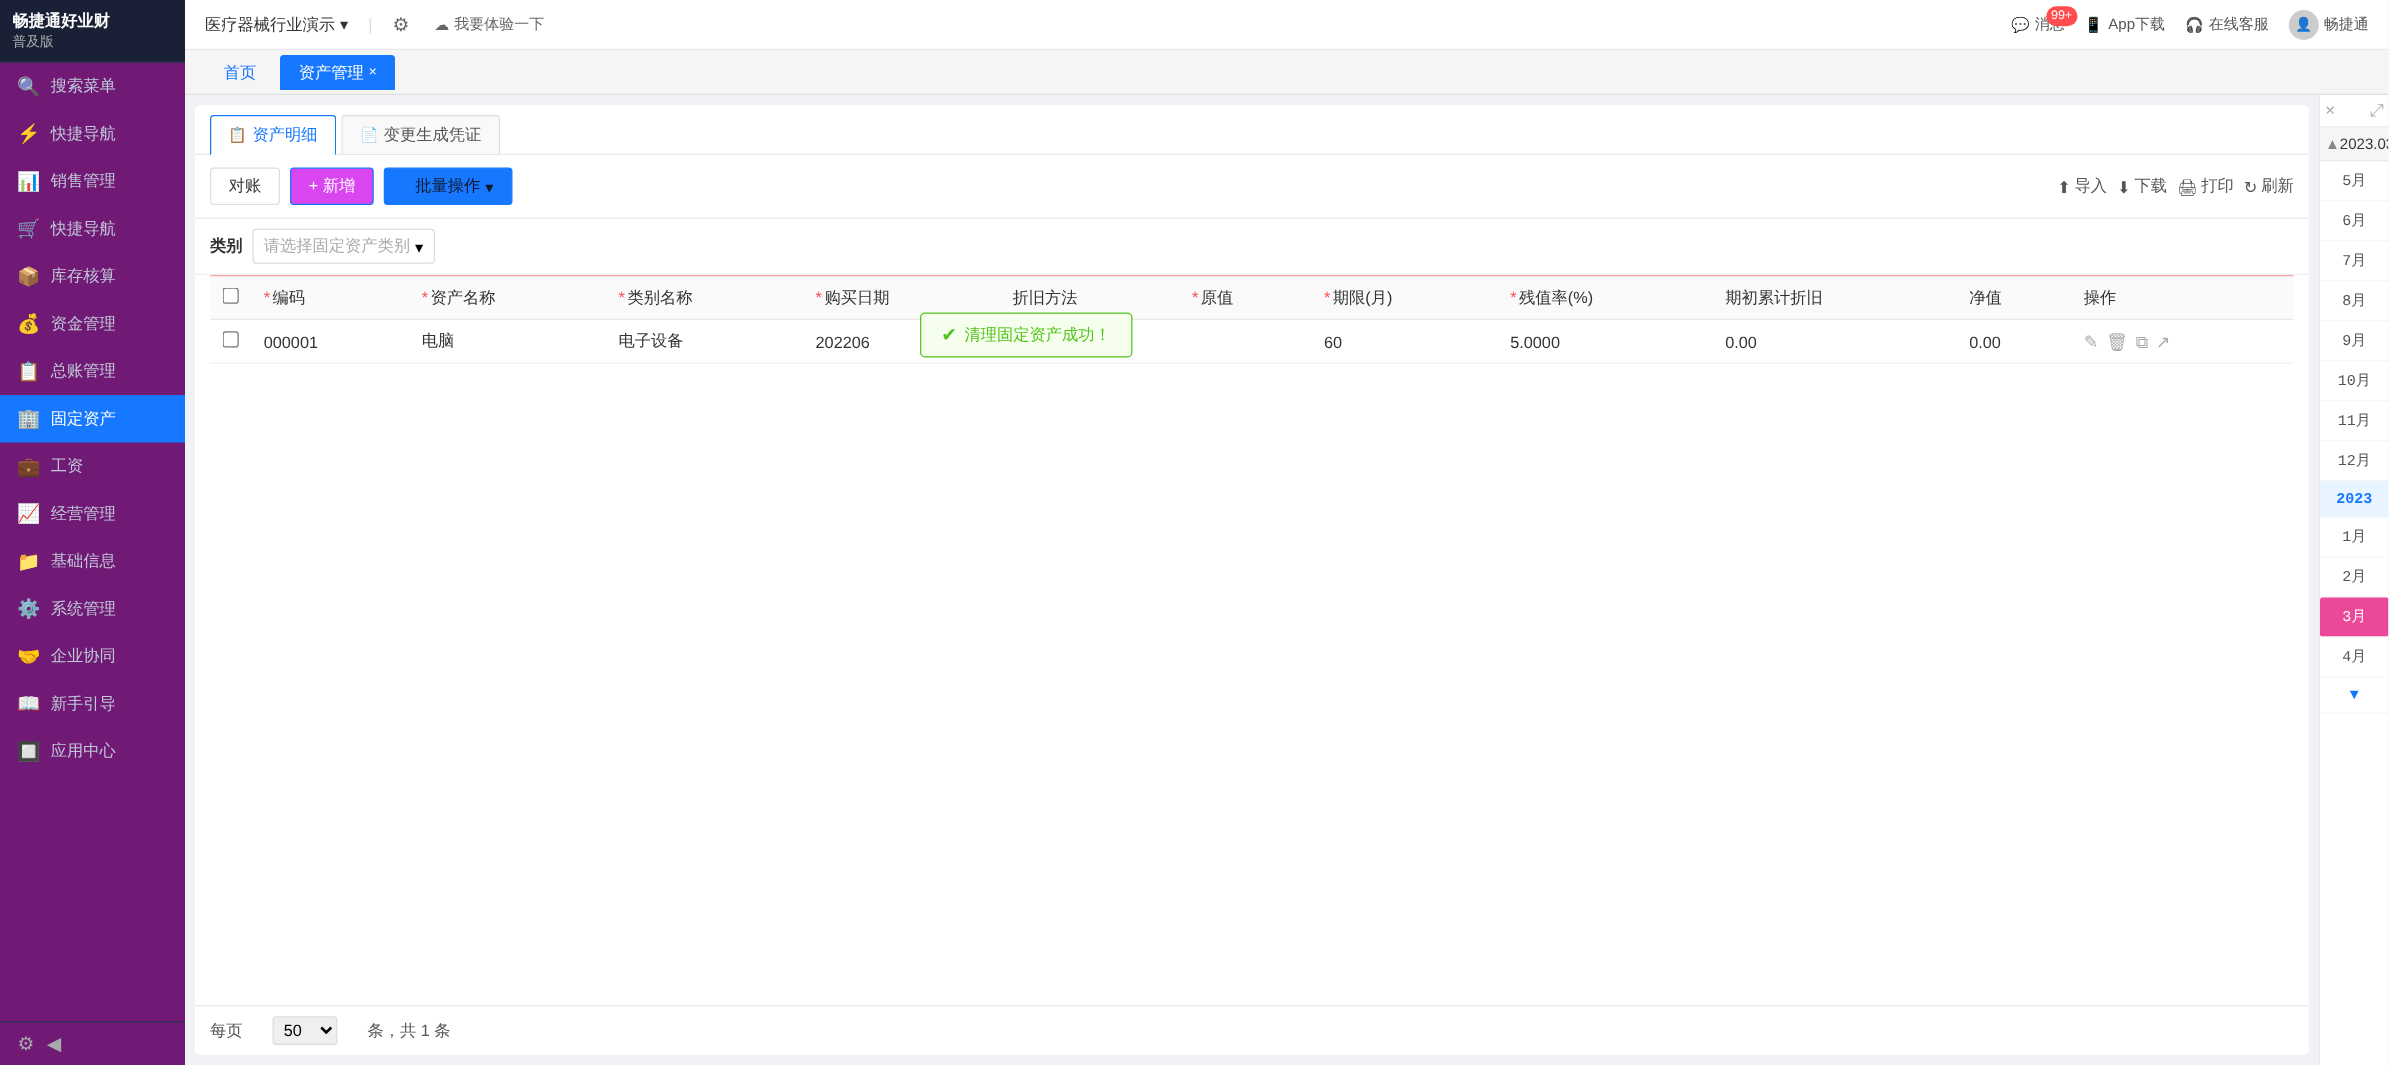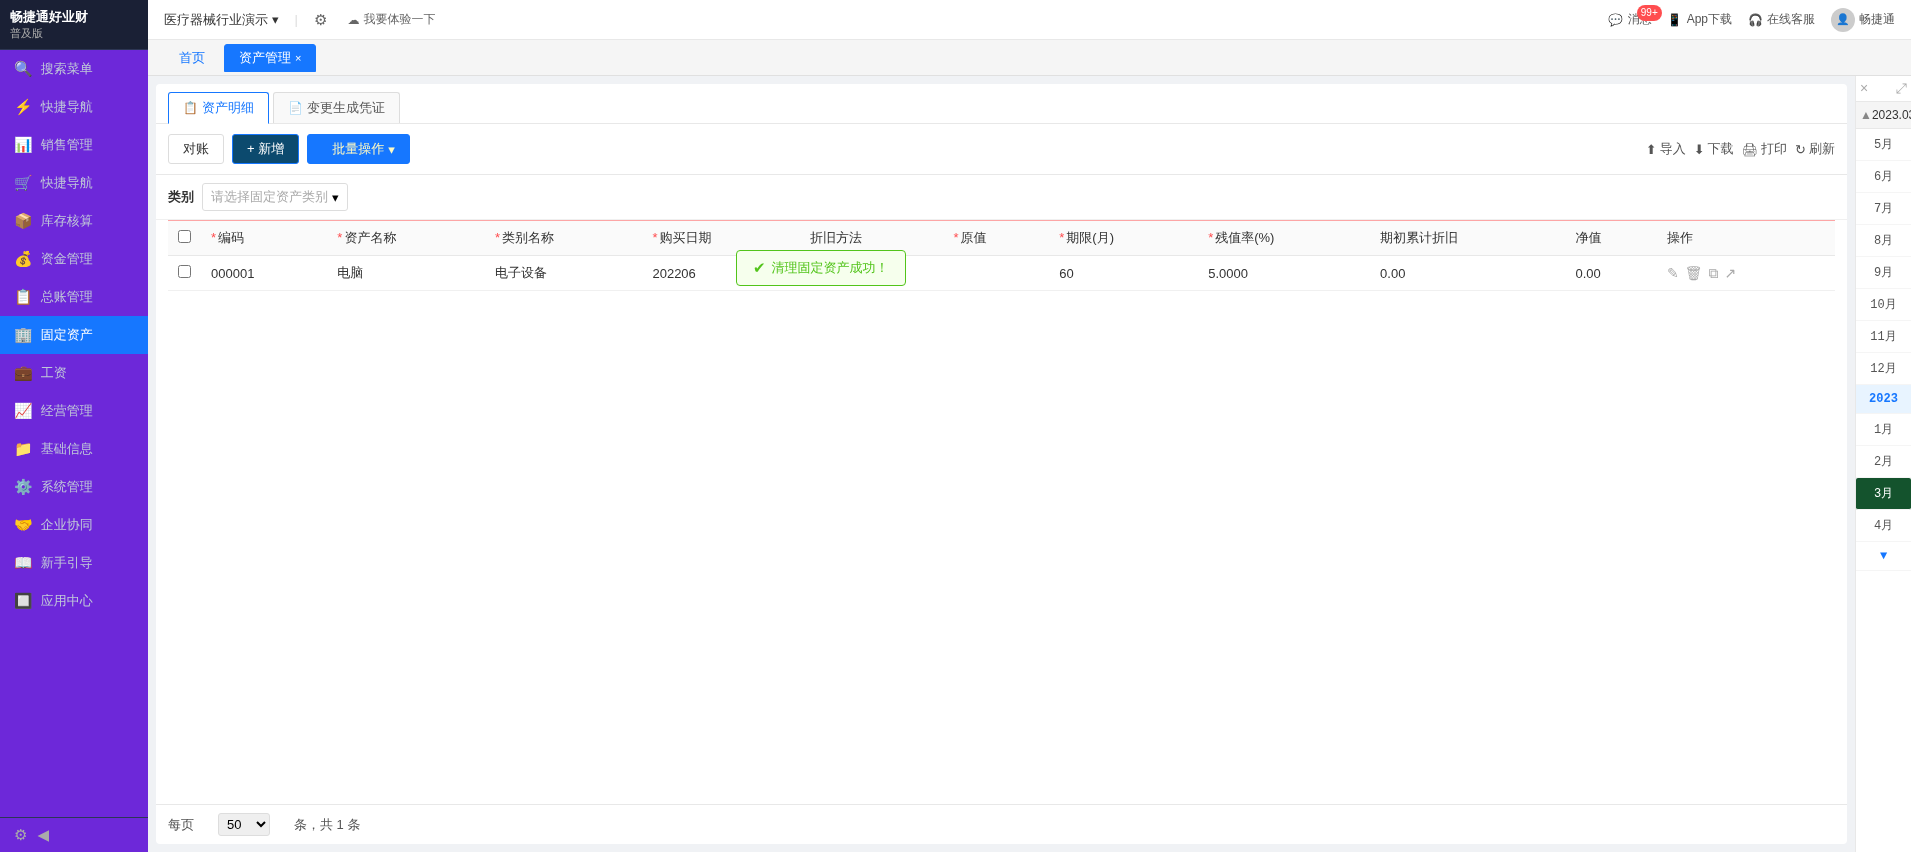--- a/index.html
+++ b/index.html
@@ -1,21 +1,21 @@
 <!DOCTYPE html>
 <html><head>
   <meta charset="utf-8">
   <style>
     * { box-sizing: border-box; margin: 0; padding: 0; }
     body { font-family: 'Microsoft YaHei', Arial, sans-serif; font-size: 13px; background: #f0f2f5; display: flex; height: 852px; overflow: hidden; }
 
     
     .sidebar {
       width: 148px;
-      background: #6d28d9;
+      background: #701a75;
       color: #ccc;
       display: flex;
       flex-direction: column;
       flex-shrink: 0;
       height: 100%;
     }
     .sidebar-logo {
       background: #1a2035;
       padding: 8px 10px;
       display: flex;
@@ -224,23 +224,23 @@
     .btn {
       padding: 5px 14px;
       border-radius: 3px;
       font-size: 13px;
       cursor: pointer;
       border: 1px solid #ddd;
       background: #fff;
       color: #333;
       display: flex; align-items: center; gap: 4px;
     }
-    .btn-primary { background: #0c4a6e; color: #fff; border-color: #1677ff; }
+    .btn-primary { background: #d946ef; color: #fff; border-color: #1677ff; }
     .btn-default { background: #fff; color: #333; }
-    .btn-batch { background: #1677ff; color: #fef9c3; border-color: #1677ff; padding-left: 24px; }
+    .btn-batch { background: #1677ff; color: #0f172a; border-color: #1677ff; padding-left: 24px; }
     .btn-icon { color: #555; font-size: 13px; cursor: pointer; display: flex; align-items: center; gap: 3px; }
 
     
     .filter-row {
       display: flex;
       align-items: center;
       padding: 8px 12px;
       gap: 8px;
       border-bottom: 1px solid #f0f0f0;
     }
@@ -348,21 +348,21 @@
     .year-sidebar-item {
       padding: 7px 4px;
       text-align: center;
       font-size: 12px;
       color: #555;
       cursor: pointer;
       border-bottom: 1px solid #f5f5f5;
       font-family: Liberation Mono, monospace;
     }
     .year-sidebar-item.current {
-      background: #14532d;
+      background: #ec4899;
       color: #fff;
       border-radius: 2px;
     }
     .year-sidebar-item.year-label {
       background: #e8f4ff;
       color: #1677ff;
       font-weight: bold;
     }
     .year-sidebar-top-btns {
       display: flex;

